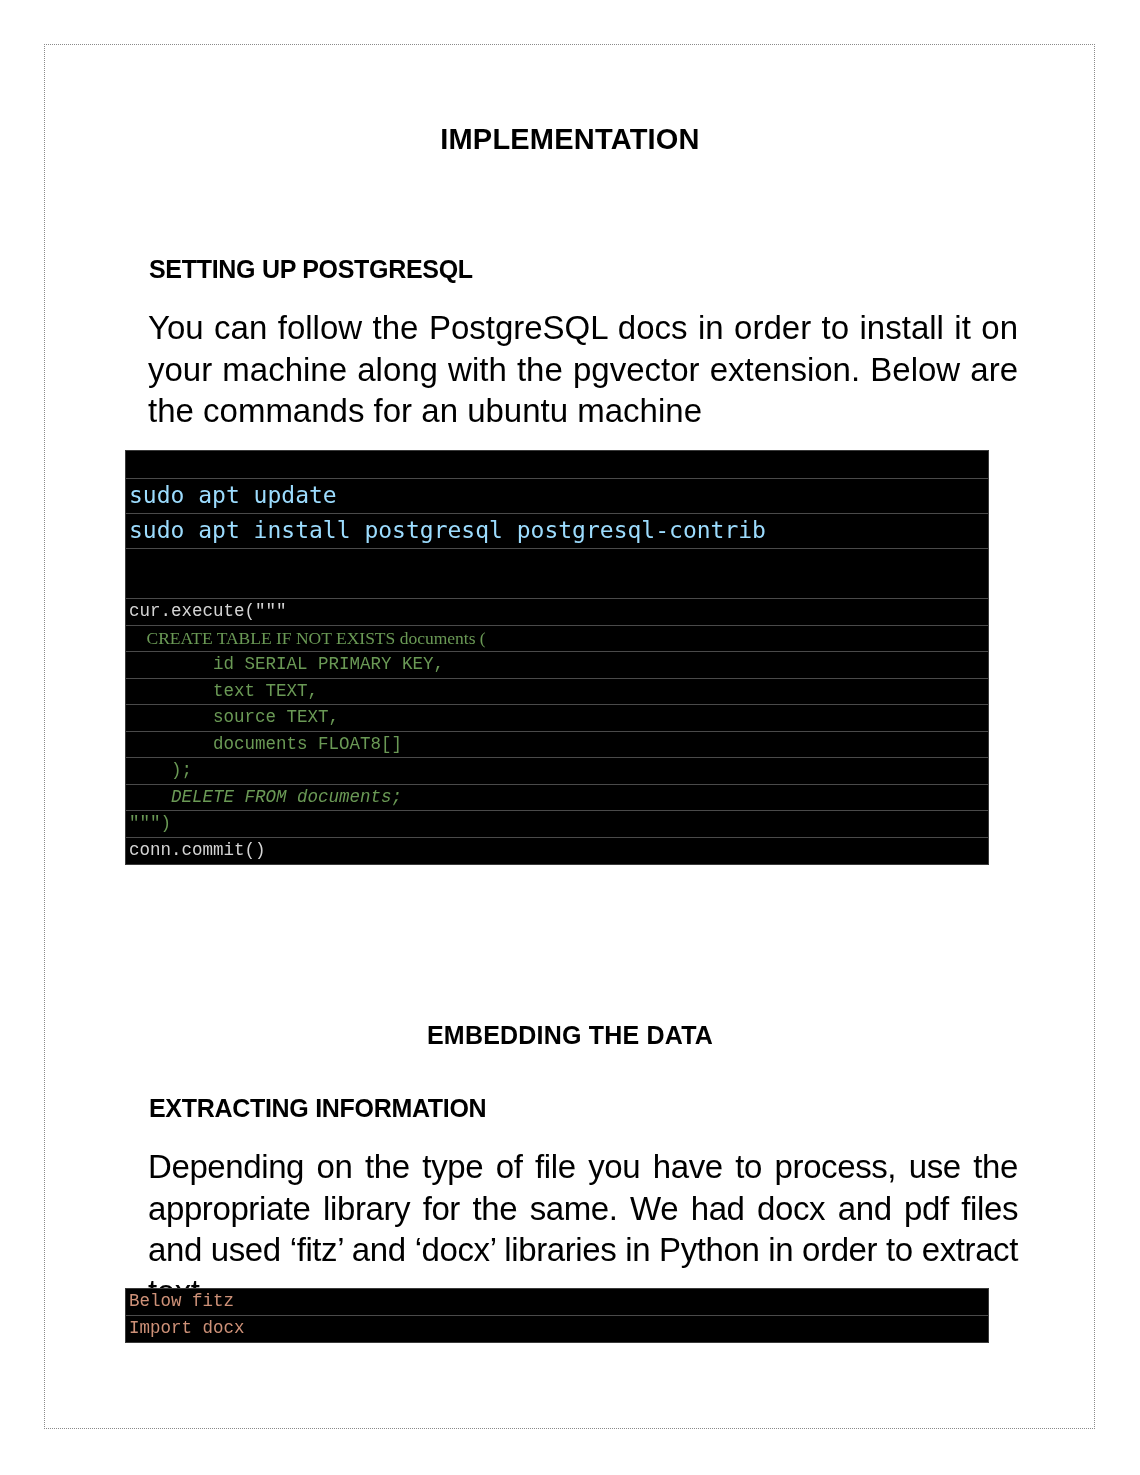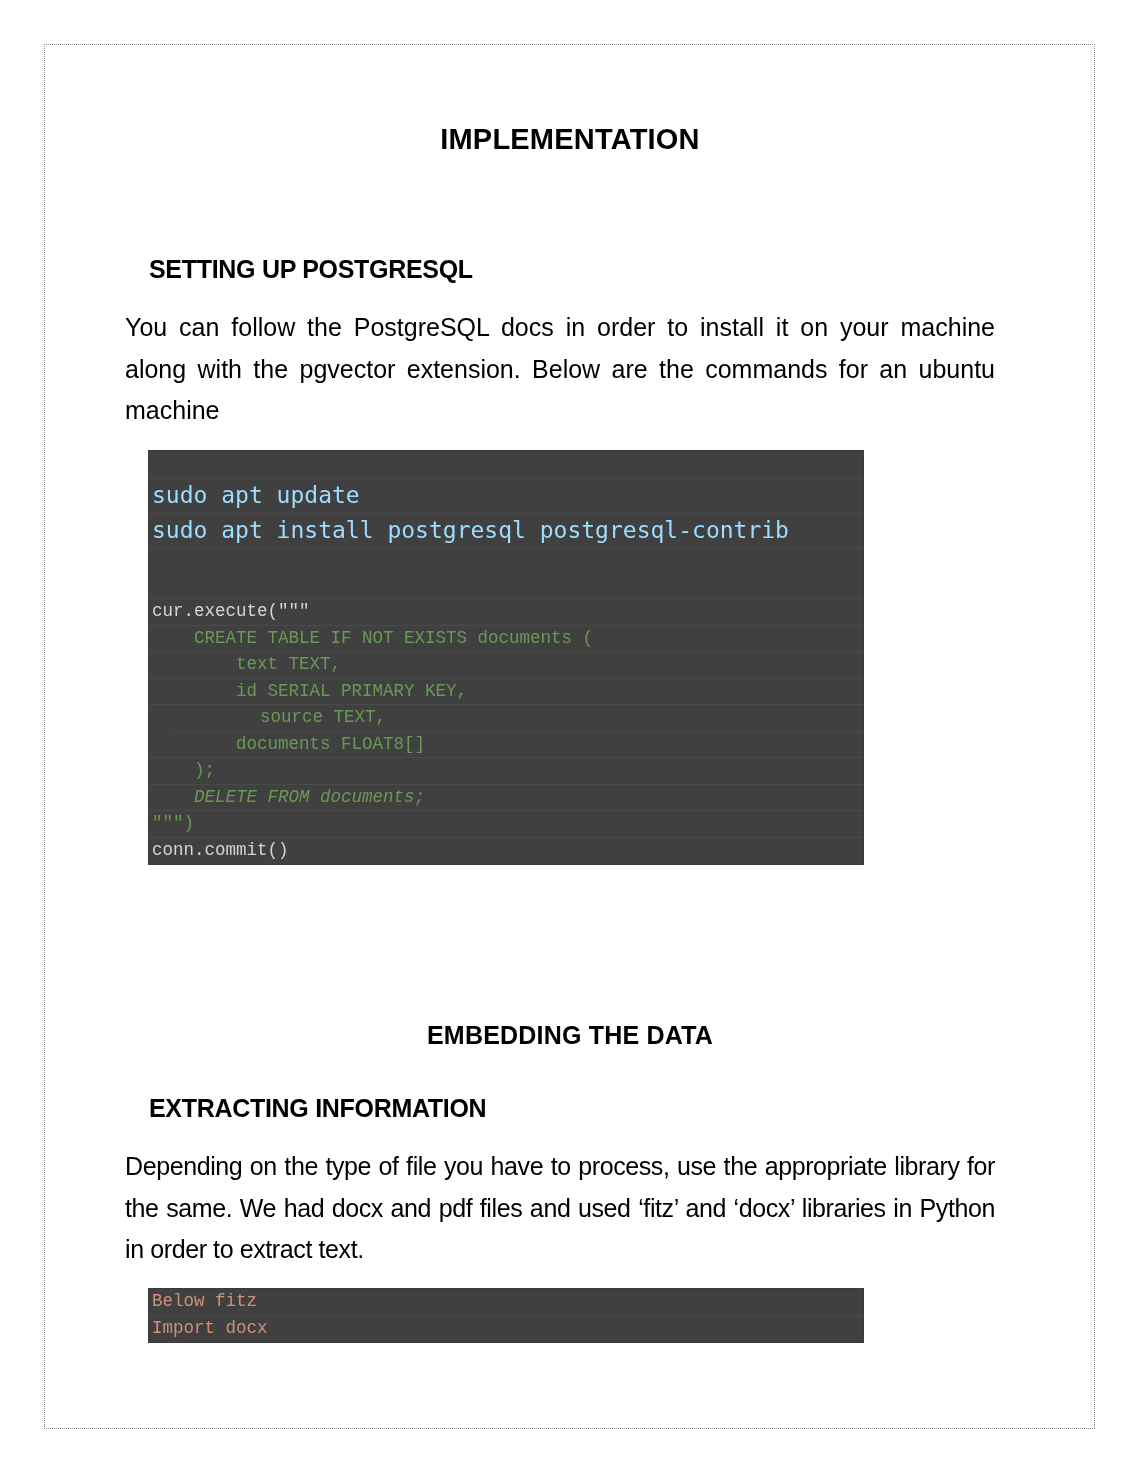--- a/index.html
+++ b/index.html
@@ -9,25 +9,25 @@
     border: 1px dotted #8a8a8a; box-sizing: border-box;
   }
   .title {
     position: absolute; left: 0; width: 1140px; text-align: center;
     font-weight: bold; font-size: 29px; letter-spacing: 0.2px;
   }
   .heading {
     position: absolute; left: 149px; font-weight: bold; font-size: 25px; letter-spacing: -0.3px;
   }
   .para {
-    position: absolute; left: 125px; width: 870px; font-size: 25px; line-height: 41.5px;
+    position: absolute; left: 148px; width: 870px; font-size: 33px; line-height: 41.5px;
     text-align: justify; text-align-last: left;
   }
   .code-block {
-    position: absolute; left: 148px; width: 716px; background: #404040;
+    position: absolute; left: 125px; width: 864px; background: #000000;
     border: 1px solid #3a3a3a; box-sizing: border-box;
   }
   .code-row {
     border-bottom: 1px solid #4a4a4a; box-sizing: border-box; white-space: pre;
     padding-left: 3px; overflow: hidden;
   }
   .code-row:last-child { border-bottom: none; }
   .shell { font-family: "DejaVu Sans Mono", monospace; font-size: 23px; color: #9cdcfe; }
   .py { font-family: "Liberation Mono", monospace; font-size: 17.5px; }
   .c-plain { color: #d4d4d4; }
@@ -44,24 +44,24 @@
 <div class="heading" style="top:255px;">SETTING UP POSTGRESQL</div>
 
 <div class="para" style="top:307px;">You can follow the PostgreSQL docs in order to install it on your machine along with the pgvector extension. Below are the commands for an ubuntu machine</div>
 
 <div class="code-block" style="top:450px;">
   <div class="code-row shell" style="height:28px;"></div>
   <div class="code-row shell" style="height:35px; line-height:33px;">sudo apt update</div>
   <div class="code-row shell" style="height:35px; line-height:33px;">sudo apt install postgresql postgresql-contrib</div>
   <div class="code-row shell" style="height:50px;"></div>
   <div class="code-row py c-plain" style="height:26.5px; line-height:24px;">cur.execute("""</div>
-  <div class="code-row py c-sql" style="height:26.5px; line-height:24px;">    CREATE TABLE IF NOT EXISTS documents (</div>
+  <div class="code-row py c-sql" style="height:26.5px; line-height:24px;font-family:Liberation Serif, serif;">    CREATE TABLE IF NOT EXISTS documents (</div>
+  <div class="code-row py c-sql" style="height:26.5px; line-height:24px;">        id SERIAL PRIMARY KEY,</div>
   <div class="code-row py c-sql" style="height:26.5px; line-height:24px;">        text TEXT,</div>
-  <div class="code-row py c-sql" style="height:26.5px; line-height:24px;">        id SERIAL PRIMARY KEY,</div>
-  <div class="code-row py c-sql" style="height:26.5px; line-height:24px;margin-left:24px;">        source TEXT,</div>
+  <div class="code-row py c-sql" style="height:26.5px; line-height:24px;">        source TEXT,</div>
   <div class="code-row py c-sql" style="height:26.5px; line-height:24px;">        documents FLOAT8[]</div>
   <div class="code-row py c-sql" style="height:26.5px; line-height:24px;">    );</div>
   <div class="code-row py c-sql" style="height:26.5px; line-height:24px;font-style:italic;">    DELETE FROM documents;</div>
   <div class="code-row py c-sql" style="height:26.5px; line-height:24px;">""")</div>
   <div class="code-row py c-plain" style="height:26.5px; line-height:24px;">conn.commit()</div>
 </div>
 
 <div class="title" style="top:980px; font-size:25px;margin-top:41px;">EMBEDDING THE DATA</div>
 
 <div class="heading" style="top:1094px;">EXTRACTING INFORMATION</div>

